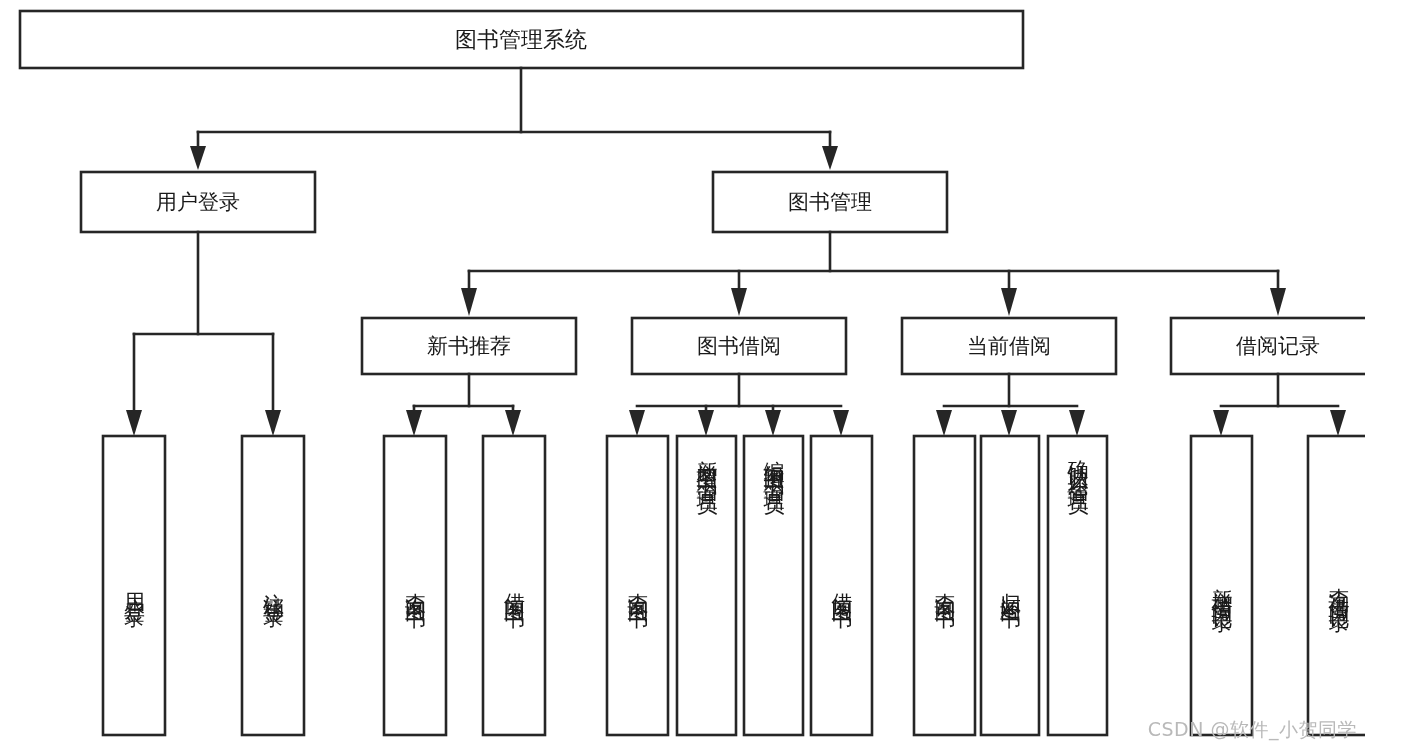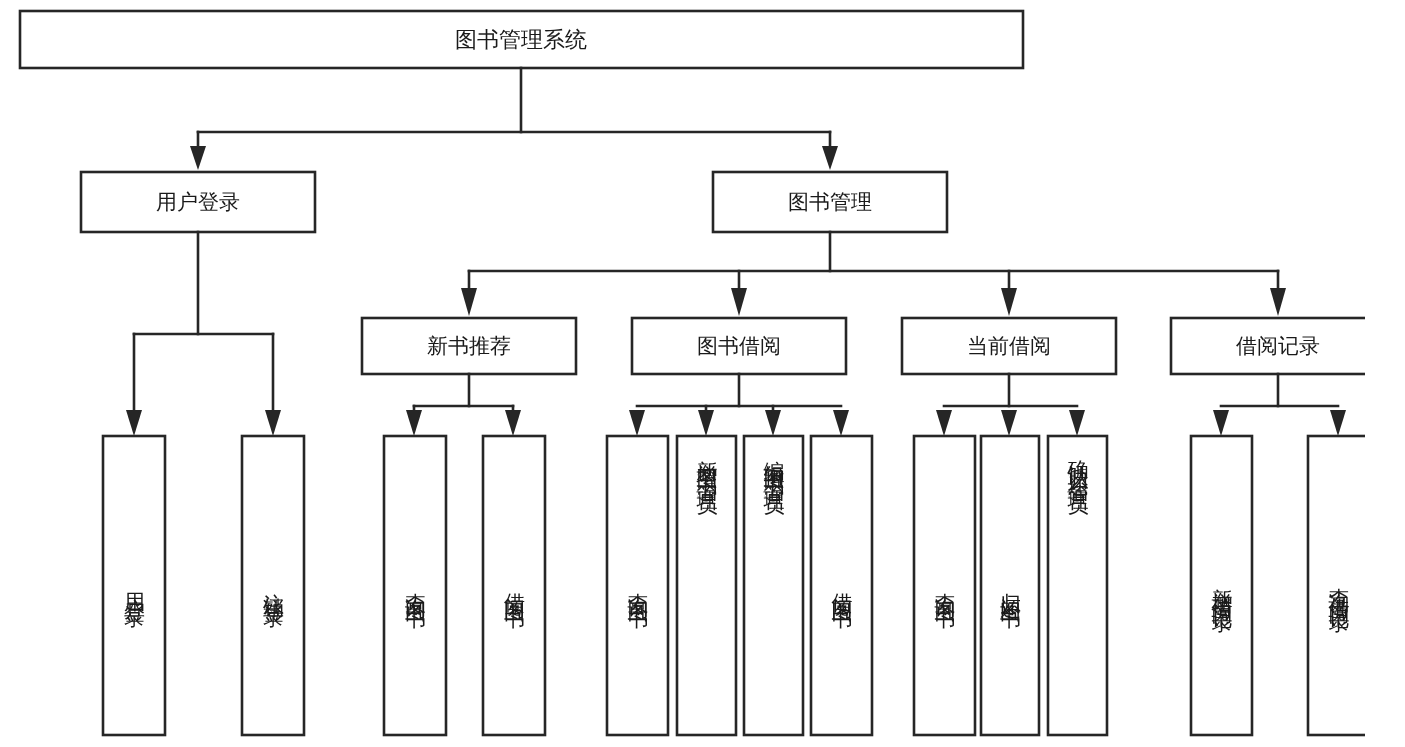--- a/index.html
+++ b/index.html
@@ -248,14 +248,15 @@
     <span class="vlabel-text">确认归还（管理员）</span>
   </div>
 
   <div class="vlabel-wrap" style="left:1191px; top:436px; width:61px; height:299px;">
     <span class="vlabel-text">新增借阅记录</span>
   </div>
   <div class="vlabel-wrap" style="left:1308px; top:436px; width:61px; height:299px;">
     <span class="vlabel-text">查询借阅记录</span>
   </div>
 
+  <div class="watermark">CSDN @软件_小贺同学</div>
 
 </div>
 
 </body></html>

